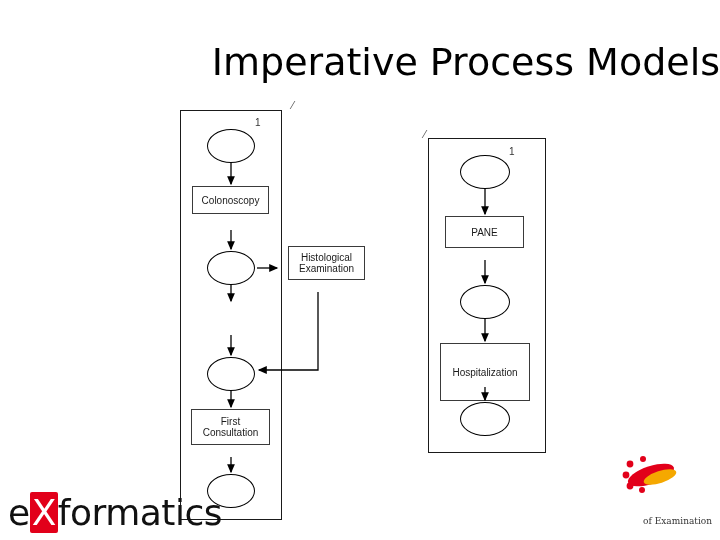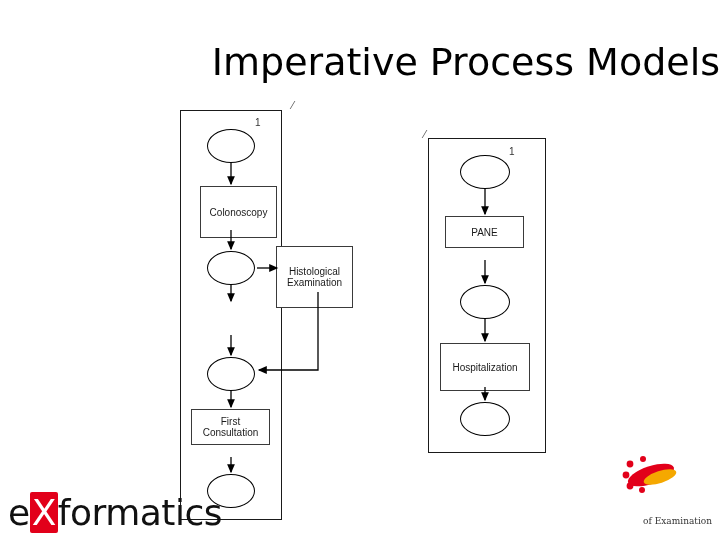--- a/index.html
+++ b/index.html
@@ -153,25 +153,25 @@
 
   <div class="slide-title">Imperative Process Models</div>
 
   <div class="net-panel" id="panel-left"></div>
 
   <div class="tick" style="left:292px; top:99px;">⁄</div>
   <div class="token-label" style="left:255px; top:117px;">1</div>
 
   <div class="node place" style="left:207px; top:129px; width:48px; height:34px;"></div>
 
-  <div class="node transition" style="left:200px; top:186px; width:77px; height:52px;">Colonoscopy</div>
+  <div class="node transition" style="left:192px; top:186px; width:77px; height:28px;">Colonoscopy</div>
 
   <div class="node place" style="left:207px; top:251px; width:48px; height:34px;"></div>
 
-  <div class="node transition" style="left:276px; top:246px; width:77px; height:62px; flex-direction:column;">
+  <div class="node transition" style="left:288px; top:246px; width:77px; height:34px; flex-direction:column;">
     <span>Histological Examination</span>
   </div>
 
 
   <div class="node place" style="left:207px; top:357px; width:48px; height:34px;"></div>
 
   <div class="node transition" style="left:191px; top:409px; width:79px; height:36px;">
     <span>First Consultation</span>
   </div>
 
@@ -181,21 +181,21 @@
 
   <div class="tick" style="left:424px; top:128px;">⁄</div>
   <div class="token-label" style="left:509px; top:146px;">1</div>
 
   <div class="node place" style="left:460px; top:155px; width:50px; height:34px;"></div>
 
   <div class="node transition" style="left:445px; top:216px; width:79px; height:32px;">PANE</div>
 
   <div class="node place" style="left:460px; top:285px; width:50px; height:34px;"></div>
 
-  <div class="node transition" style="left:440px; top:343px; width:90px; height:48px;">Hospitalization</div>
+  <div class="node transition" style="left:440px; top:343px; width:90px; height:58px;">Hospitalization</div>
 
   <div class="node place" style="left:460px; top:402px; width:50px; height:34px;"></div>
 
   <svg class="arrows" viewBox="0 0 720 540">
     <defs>
       <marker id="ah" markerWidth="8" markerHeight="8" refX="6" refY="3" orient="auto" markerUnits="strokeWidth">
         <path d="M0,0 L7,3 L0,6 z" fill="#000000"></path>
       </marker>
     </defs>
     <g stroke="#000000" stroke-width="1.3" fill="none" marker-end="url(#ah)">

